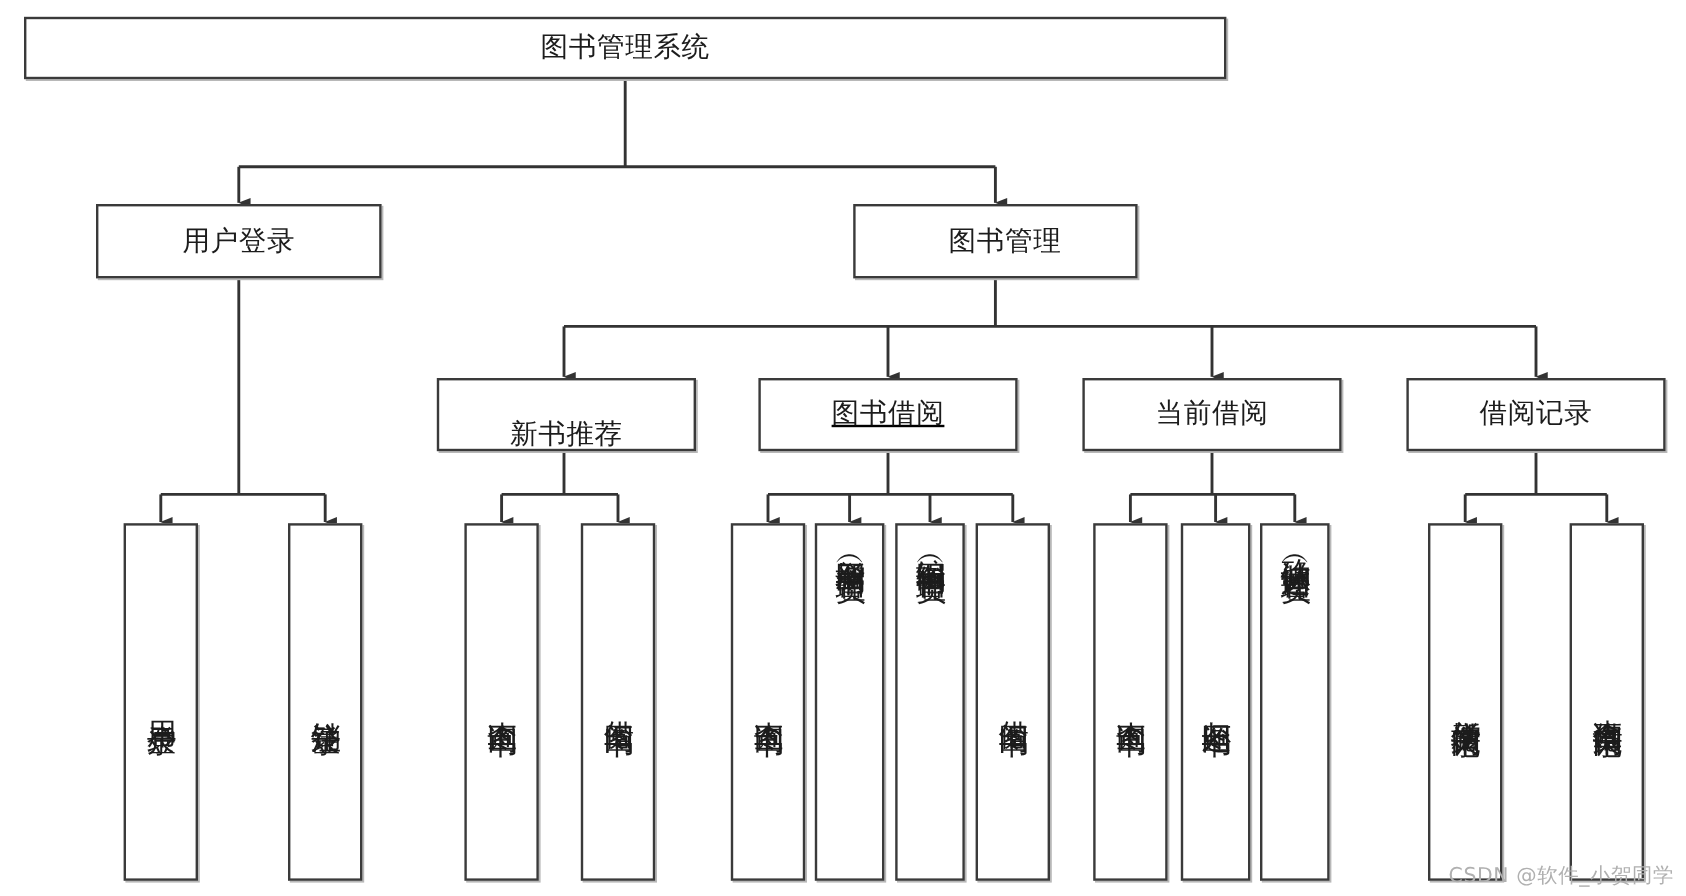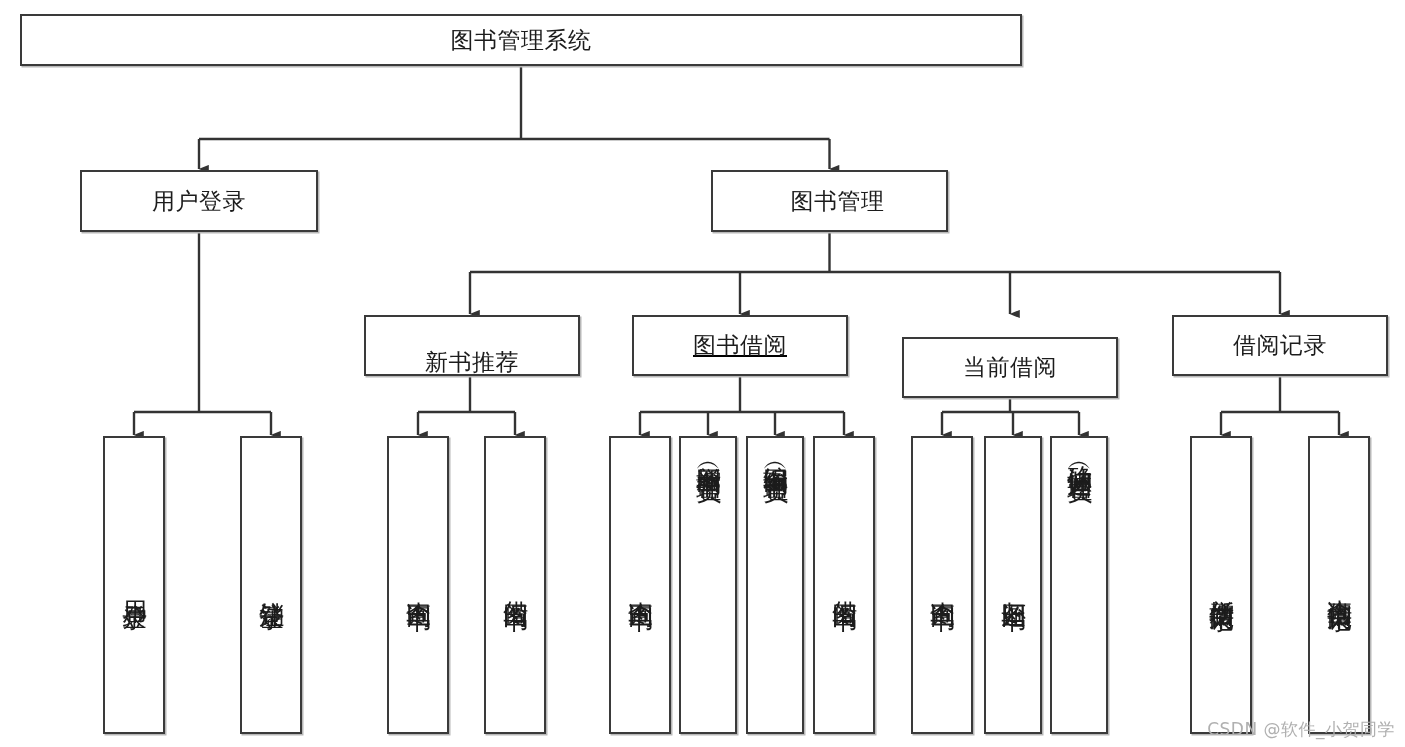--- a/index.html
+++ b/index.html
@@ -131,21 +131,21 @@
       </div>
       <div class="node horizontal" style="left: 711px; top: 170px; width: 237px; height: 62px; padding-left: 16px;">
         <span class="node-label">图书管理</span>
       </div>
       <div class="node horizontal" style="left: 364px; top: 315px; width: 216px; height: 61px; align-items: flex-end;">
         <span class="node-label">新书推荐</span>
       </div>
       <div class="node horizontal" style="left: 632px; top: 315px; width: 216px; height: 61px; text-decoration: underline;">
         <span class="node-label">图书借阅</span>
       </div>
-      <div class="node horizontal" style="left: 902px; top: 315px; width: 216px; height: 61px; margin-top: 22px;">
+      <div class="node horizontal" style="left: 902px; top: 315px; width: 216px; height: 61px;">
         <span class="node-label">当前借阅</span>
       </div>
       <div class="node horizontal" style="left: 1172px; top: 315px; width: 216px; height: 61px;">
         <span class="node-label">借阅记录</span>
       </div>
       <div class="node vertical center-text" style="left: 103px; top: 436px; width: 62px; height: 298px;">
         <span class="node-label">用户登录</span>
       </div>
       <div class="node vertical center-text" style="left: 240px; top: 436px; width: 62px; height: 298px;">
         <span class="node-label">注销登录</span>

